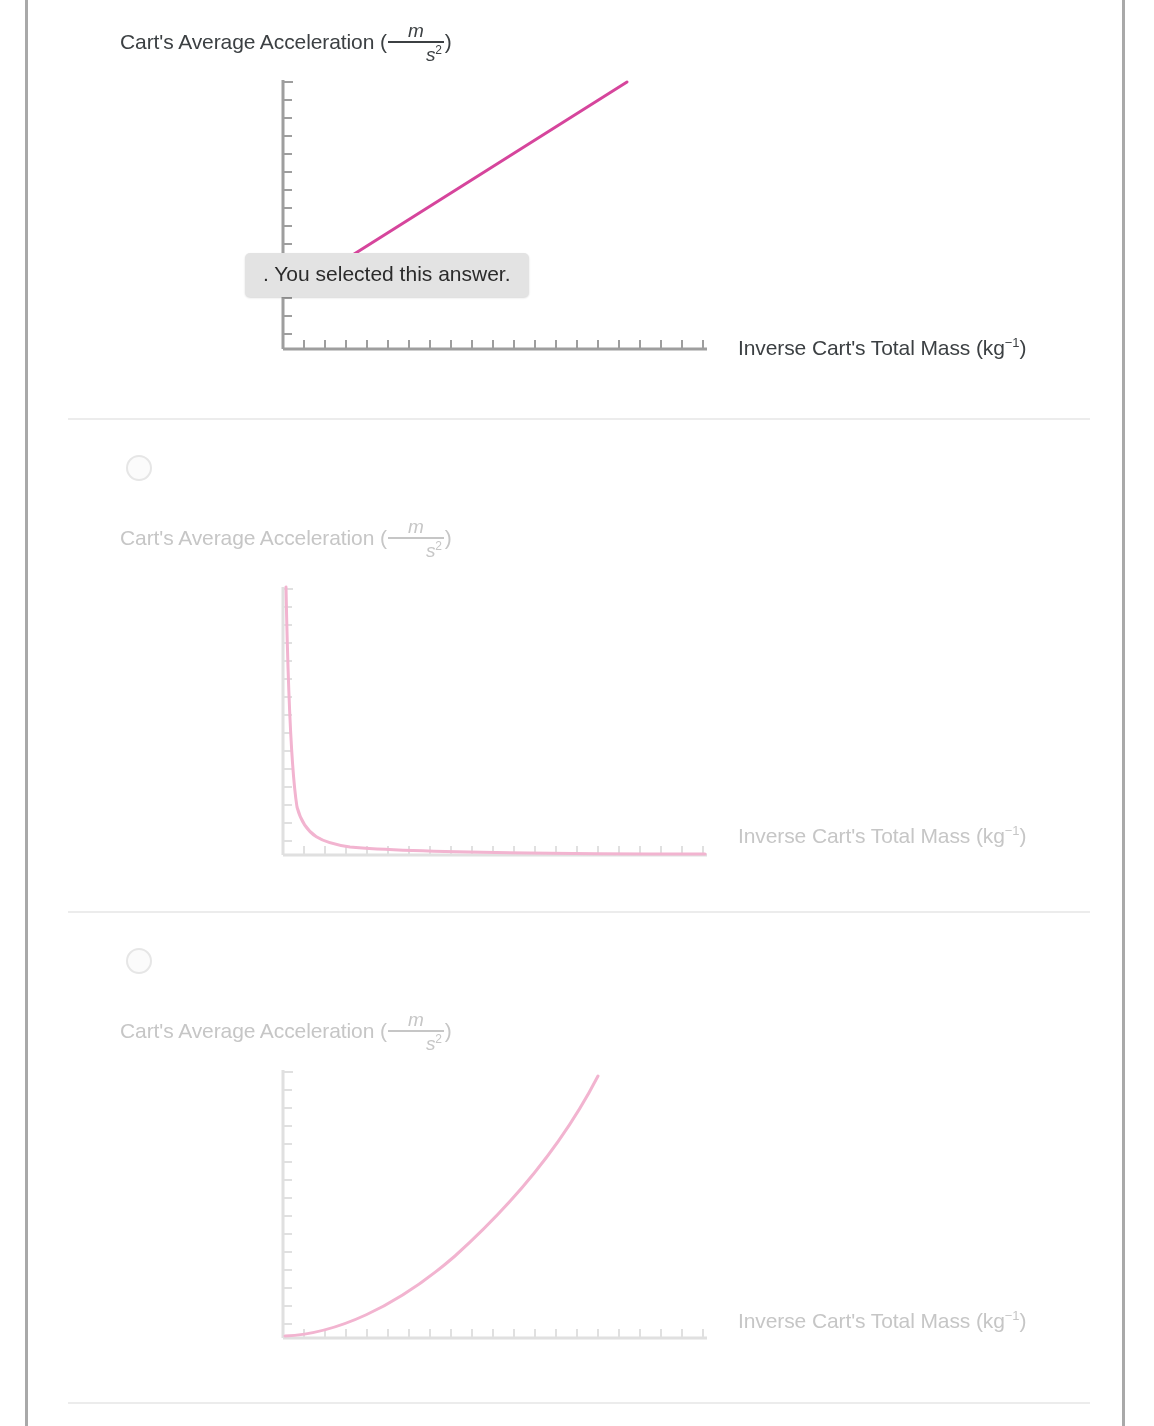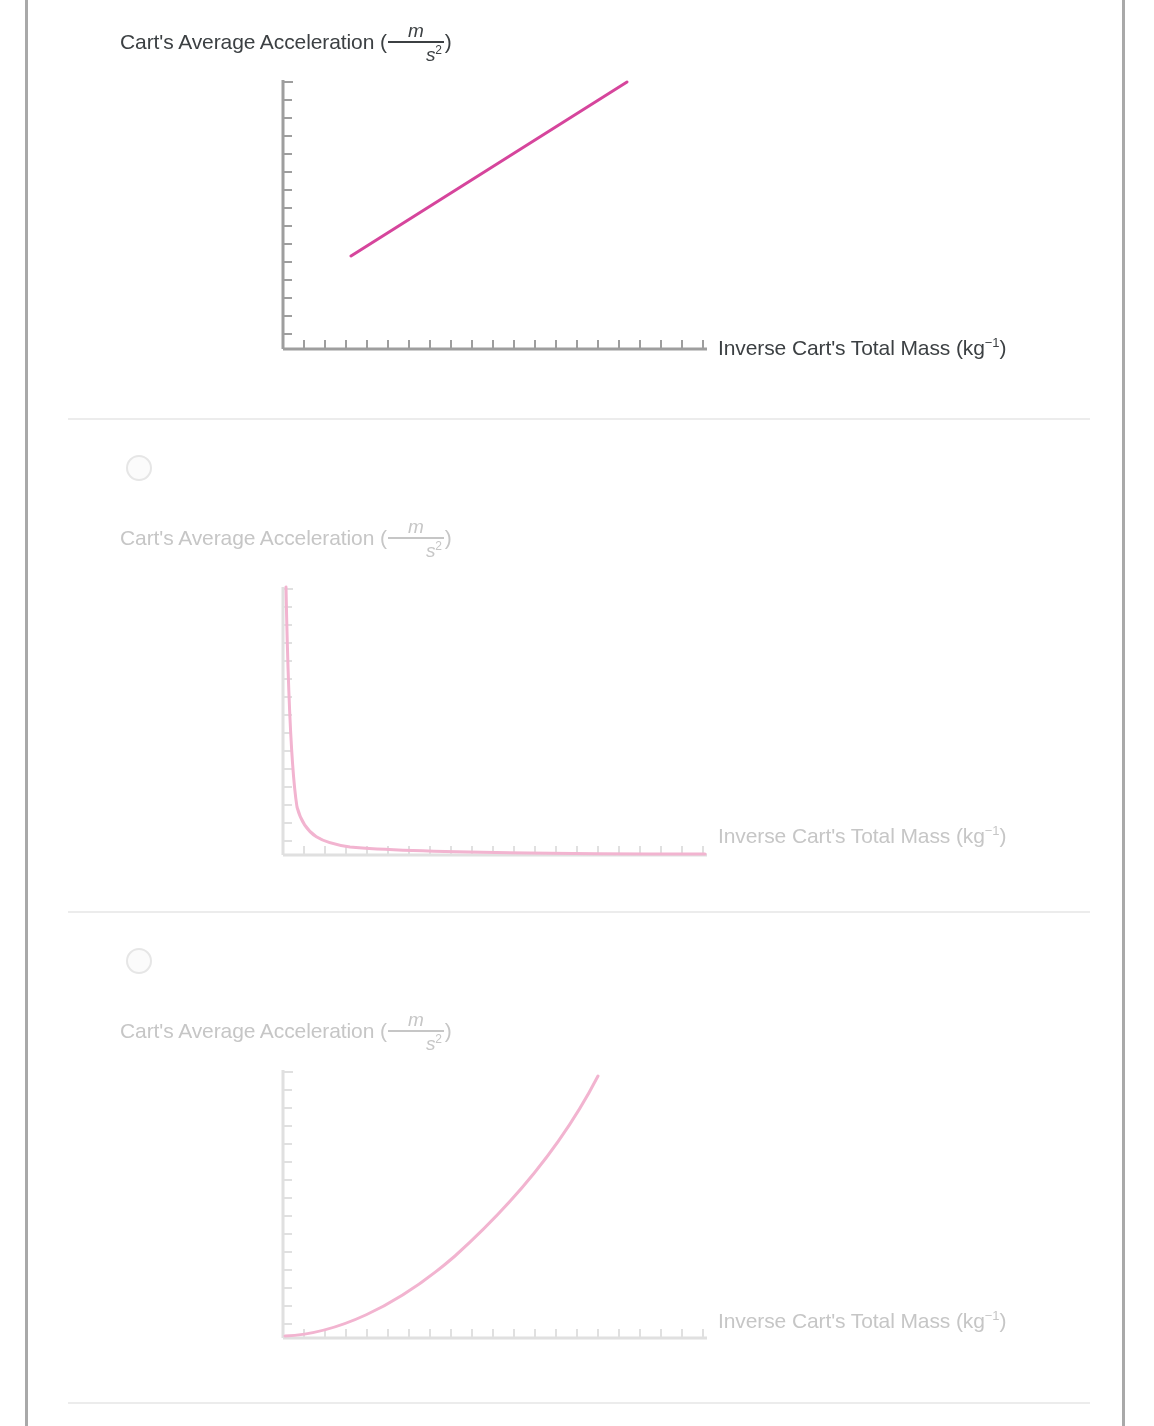--- a/index.html
+++ b/index.html
@@ -63,20 +63,21 @@
     color: #3c4043;
     white-space: nowrap;
     letter-spacing: -0.1px;
   }
   .x-title {
     position: absolute;
     font-size: 21px;
     color: #3c4043;
     white-space: nowrap;
     letter-spacing: -0.1px;
+    margin-left: 20px;
   }
   .faded .y-title,
   .faded .x-title { color: #c6c6c6; }
 
   
   .frac {
     display: inline-flex;
     flex-direction: column;
     align-items: center;
     vertical-align: middle;
@@ -185,20 +186,21 @@
         <line x1="428" y1="277" x2="428" y2="268"></line>
       </g>
 
       <line x1="76" y1="184" x2="352" y2="10" stroke="#d6459c" stroke-width="3" stroke-linecap="round"></line>
     </svg>
 
     <div class="x-title" style="left:718px;top:335px;">
       <span>Inverse Cart's Total Mass (kg</span><sup>−1</sup><span>)</span>
     </div>
 
+    <div class="tooltip" style="left:245px;top:253px;">. You selected this answer.</div>
   </div>
 
   <div class="divider" style="top:418px;"></div>
 
   <div class="option faded" style="top:419px;height:492px;">
 
     <div class="radio" style="left:126px;top:36px;"></div>
 
     <div class="y-title" style="left:120px;top:99px;">
       <span>Cart's Average Acceleration (</span><span class="frac">

